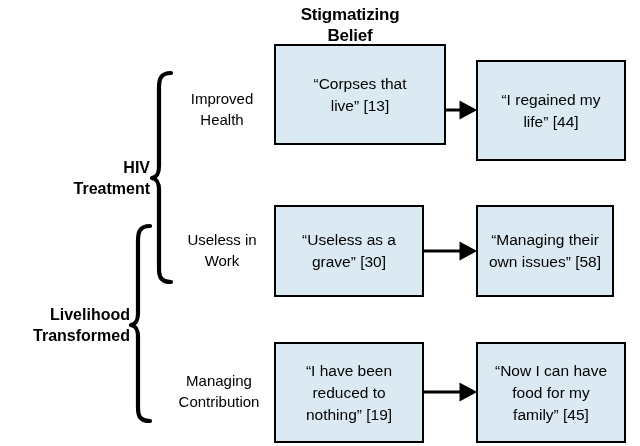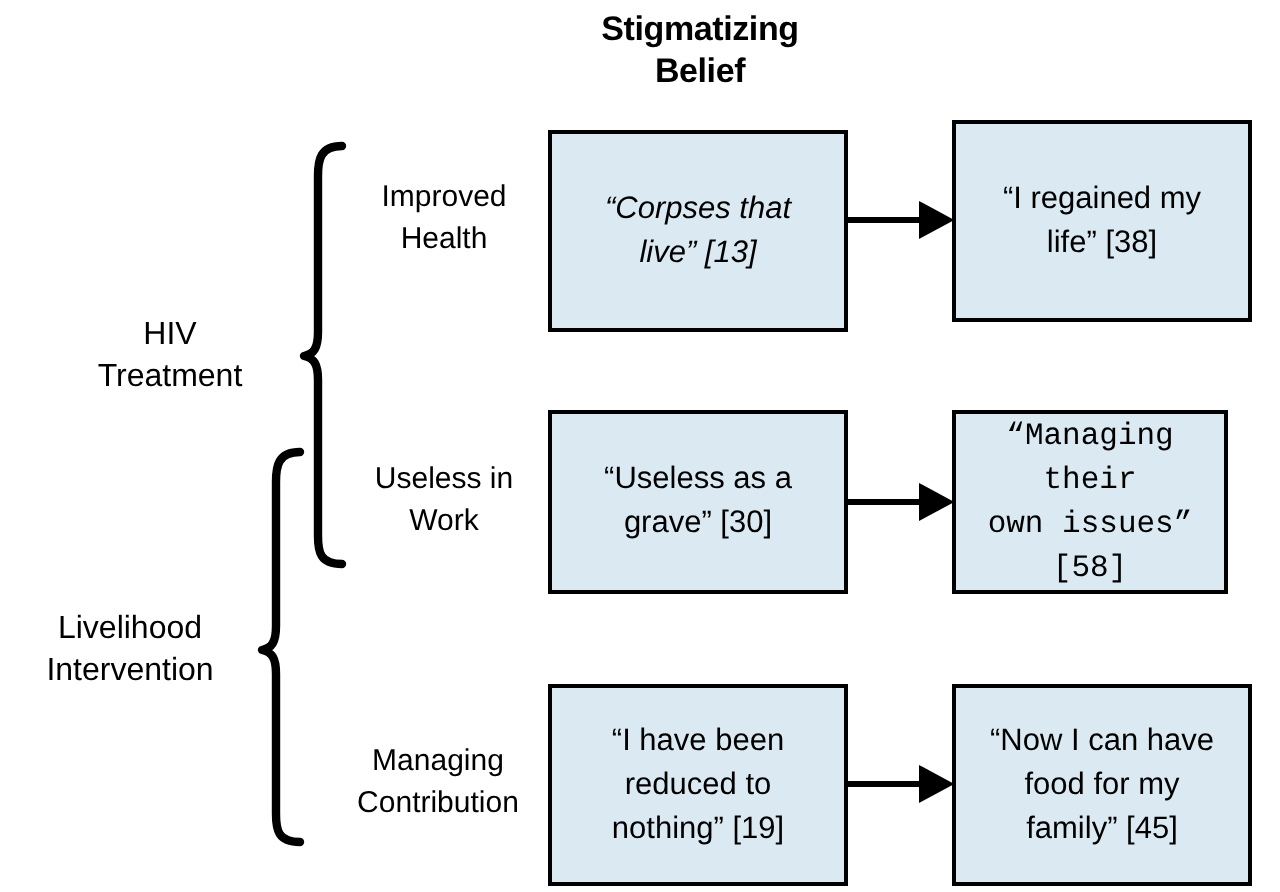--- a/index.html
+++ b/index.html
@@ -52,24 +52,24 @@
   
   .row-label {
     font-size: 15px;
     line-height: 21px;
     text-align: center;
     white-space: pre-line;
   }
 
   
   .group-label {
-    font-weight: normal;
+    font-weight: bold;
     font-size: 16px;
     line-height: 21px;
-    text-align: center;
+    text-align: right;
     white-space: pre-line;
   }
 
   .svg-layer {
     position: absolute;
     left: 0; top: 0;
     width: 640px;
     height: 446px;
     pointer-events: none;
   }
@@ -118,44 +118,44 @@
   </svg>
 
   <div class="abs col-header" style="left:276px; top:4px; width:148px;">Stigmatizing
 Belief</div>
 
 
   <div class="abs group-label" style="left:20px; top:157px; width:130px;">HIV
 Treatment</div>
 
   <div class="abs group-label" style="left:0px; top:304px; width:130px;">Livelihood
-Intervention</div>
+Transformed</div>
 
   <div class="abs row-label" style="left:172px; top:88px; width:100px;">Improved
 Health</div>
 
-  <div class="abs belief-box" style="left:274px; top:65px; width:150px; height:101px;font-style:italic;">
+  <div class="abs belief-box" style="left:274px; top:44px; width:172px; height:101px;">
     <span class="belief-text">“Corpses that
 live” [13]</span>
   </div>
 
   <div class="abs belief-box" style="left:476px; top:60px; width:150px; height:101px;">
     <span class="belief-text">“I regained my
-life” [38]</span>
+life” [44]</span>
   </div>
 
   <div class="abs row-label" style="left:168px; top:229px; width:108px;">Useless in
 Work</div>
 
   <div class="abs belief-box" style="left:274px; top:205px; width:150px; height:92px;">
     <span class="belief-text">“Useless as a
 grave” [30]</span>
   </div>
 
-  <div class="abs belief-box" style="left:476px; top:205px; width:138px; height:92px;font-family:Liberation Mono, monospace;">
+  <div class="abs belief-box" style="left:476px; top:205px; width:138px; height:92px;">
     <span class="belief-text">“Managing their
 own issues” [58]</span>
   </div>
 
   <div class="abs row-label" style="left:160px; top:370px; width:118px;">Managing
 Contribution</div>
 
   <div class="abs belief-box" style="left:274px; top:342px; width:150px; height:101px;">
     <span class="belief-text">“I have been
 reduced to

